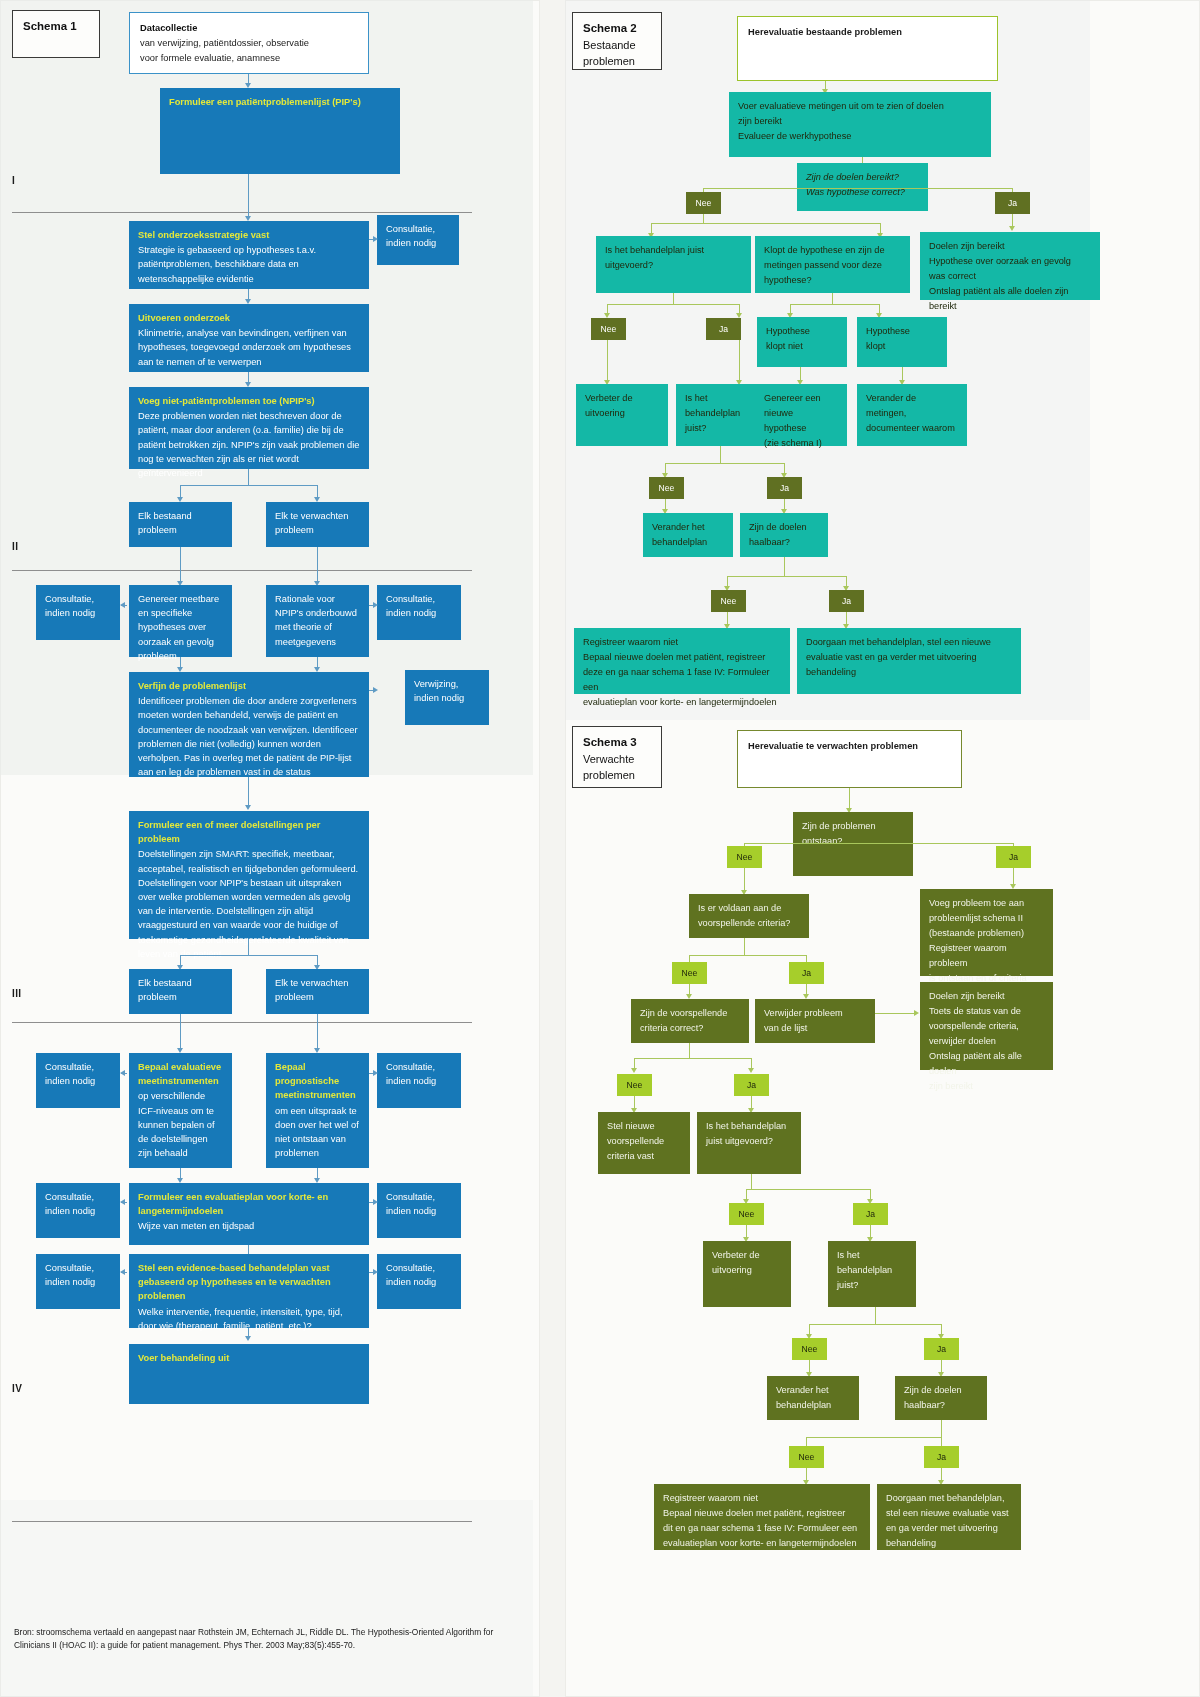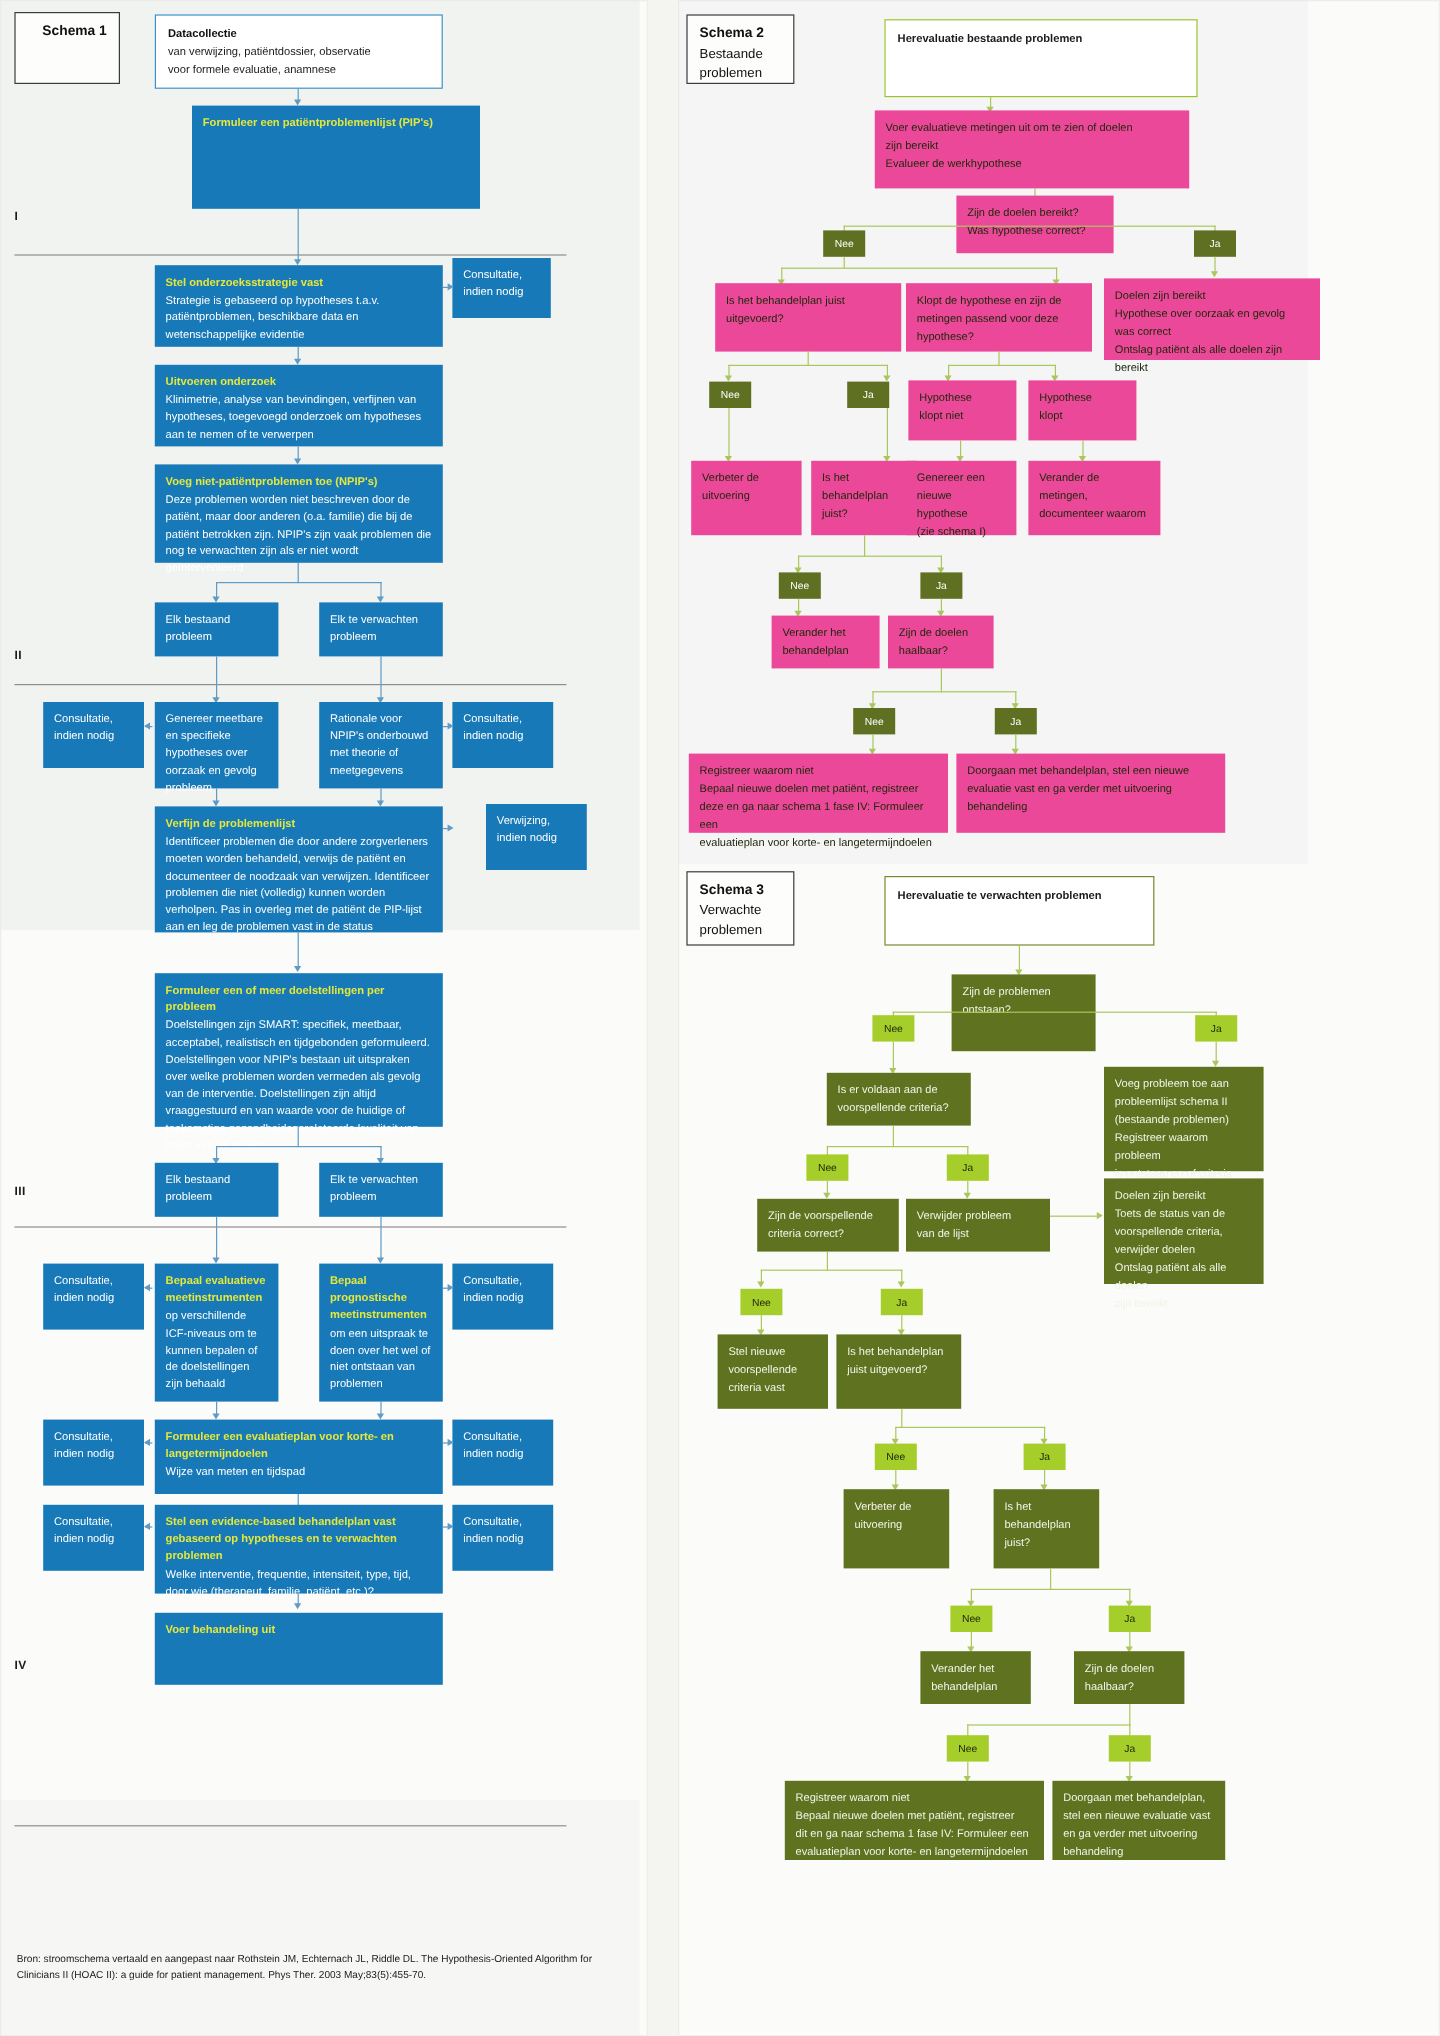--- a/index.html
+++ b/index.html
@@ -16,21 +16,21 @@
   
   .tint{position:absolute;background:#e9ecea;opacity:.55;pointer-events:none;}
 
   .node{position:absolute;box-sizing:border-box;}
   
   .blue{background:#1779b8;color:#ffffff;padding:7px 9px;font-size:9.3px;line-height:14.2px;}
   .blue .hd{color:#e4e83a;font-weight:bold;display:block;margin-bottom:1px;}
   .blue-outline{background:#ffffff;border:1.3px solid #3b92c8;color:#1b1b1b;padding:8px 10px;font-size:9.3px;line-height:15px;}
   .blue-outline .hd{font-weight:bold;color:#111;display:block;}
   
-  .lg{background:#ec4899;color:#20290c;padding:7px 9px;font-size:9.2px;line-height:15px;}
+  .lg{background:#14b8a6;color:#20290c;padding:7px 9px;font-size:9.2px;line-height:15px;}
   .lg-outline{background:#ffffff;border:1.2px solid #9cc32b;color:#1b1b1b;padding:8px 10px;font-size:9.3px;line-height:14px;font-weight:bold;}
   .dg-badge{background:#607022;color:#ffffff;font-size:8.6px;display:flex;align-items:center;justify-content:center;}
   
   .dg{background:#5f7220;color:#f2f4e9;padding:7px 9px;font-size:9.2px;line-height:15px;}
   .dg-outline{background:#ffffff;border:1.2px solid #76892e;color:#1b1b1b;padding:8px 10px;font-size:9.3px;line-height:14px;font-weight:bold;}
   .lg-badge{background:#a6ce2b;color:#20290c;font-size:8.6px;display:flex;align-items:center;justify-content:center;}
 
   
   .title-box{position:absolute;background:#fdfdfb;border:1.6px solid #3a3a38;
              font-size:11px;line-height:16.5px;color:#111;padding:7px 10px;box-sizing:border-box;}
@@ -53,21 +53,21 @@
 
   .source{position:absolute;left:14px;top:1626px;width:500px;font-size:8.4px;line-height:13px;color:#1b1b1b;}
 </style>
 </head>
 <body>
 
 <div class="paper" id="paper-left"></div>
 <div class="tint" style="left:0;top:0;width:533px;height:775px;"></div>
 <div class="tint" style="left:0;top:1500px;width:533px;height:197px;opacity:.25;"></div>
 
-<div class="title-box" style="left:12px;top:10px;width:88px;height:60px;text-align:right;">
+<div class="title-box" style="left:12px;top:10px;width:88px;height:48px;">
   <b>Schema 1</b>
 </div>
 
 <div class="rule" style="left:12px;top:212px;width:460px;"></div>
 <div class="phase" style="left:12px;top:175px;">I</div>
 <div class="rule" style="left:12px;top:570px;width:460px;"></div>
 <div class="phase" style="left:12px;top:541px;">II</div>
 <div class="rule" style="left:12px;top:1022px;width:460px;"></div>
 <div class="phase" style="left:12px;top:988px;">III</div>
 <div class="rule" style="left:12px;top:1521px;width:460px;"></div>
@@ -245,21 +245,21 @@
 <div class="node lg-outline" style="left:737px;top:16px;width:261px;height:65px;">Herevaluatie bestaande problemen</div>
 <div class="ln g" style="left:825px;top:81px;width:1.3px;height:10px;"></div>
 <div class="ar dg2" style="left:822px;top:89px;"></div>
 
 <div class="node lg" style="left:729px;top:92px;width:262px;height:65px;white-space:pre-line;">Voer evaluatieve metingen uit om te zien of doelen
 zijn bereikt
 Evalueer de werkhypothese</div>
 <div class="ln g" style="left:862px;top:157px;width:1.3px;height:10px;"></div>
 <div class="ar dg2" style="left:859px;top:165px;"></div>
 
-<div class="node lg" style="left:797px;top:163px;width:131px;height:48px;white-space:pre-line;">Zijn de doelen bereikt?
+<div class="node lg" style="left:797px;top:163px;width:131px;height:48px;white-space:pre-line;font-style:italic;">Zijn de doelen bereikt?
 Was hypothese correct?</div>
 
 <div class="ln g" style="left:703px;top:188px;width:310px;height:1.3px;"></div>
 <div class="ln g" style="left:703px;top:188px;width:1.3px;height:12px;"></div>
 <div class="ln g" style="left:1012px;top:188px;width:1.3px;height:12px;"></div>
 <div class="ar dg2" style="left:700px;top:198px;"></div>
 <div class="ar dg2" style="left:1009px;top:198px;"></div>
 
 <div class="node dg-badge" style="left:686px;top:192px;width:35px;height:22px;">Nee</div>
 <div class="node dg-badge" style="left:995px;top:192px;width:35px;height:22px;">Ja</div>

